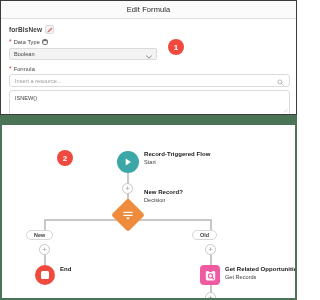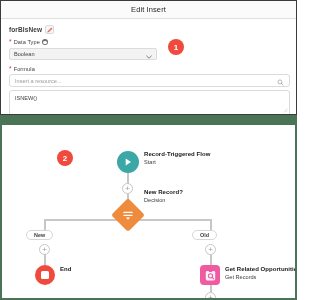--- a/index.html
+++ b/index.html
@@ -337,21 +337,21 @@
   }
 </style>
 </head>
 <body>
 
 <div class="screen">
 
   <div class="formula-panel">
 
     <div class="panel-header">
-      <div class="panel-title">Edit Insert</div>
+      <div class="panel-title">Edit Formula</div>
     </div>
 
     <div class="panel-body">
 
       <div class="var-row">
         <div class="var-name">forBIsNew</div>
         <div class="pencil-btn">
           <svg width="6" height="6" viewBox="0 0 10 10" aria-hidden="true">
             <path d="M7.2 0.9 L9.1 2.8 L3.4 8.5 L1.0 9.0 L1.5 6.6 Z" fill="#e3776b"></path>
             <path d="M1.0 9.0 L1.5 6.6 L2.4 7.6 Z" fill="#b35a50"></path>

